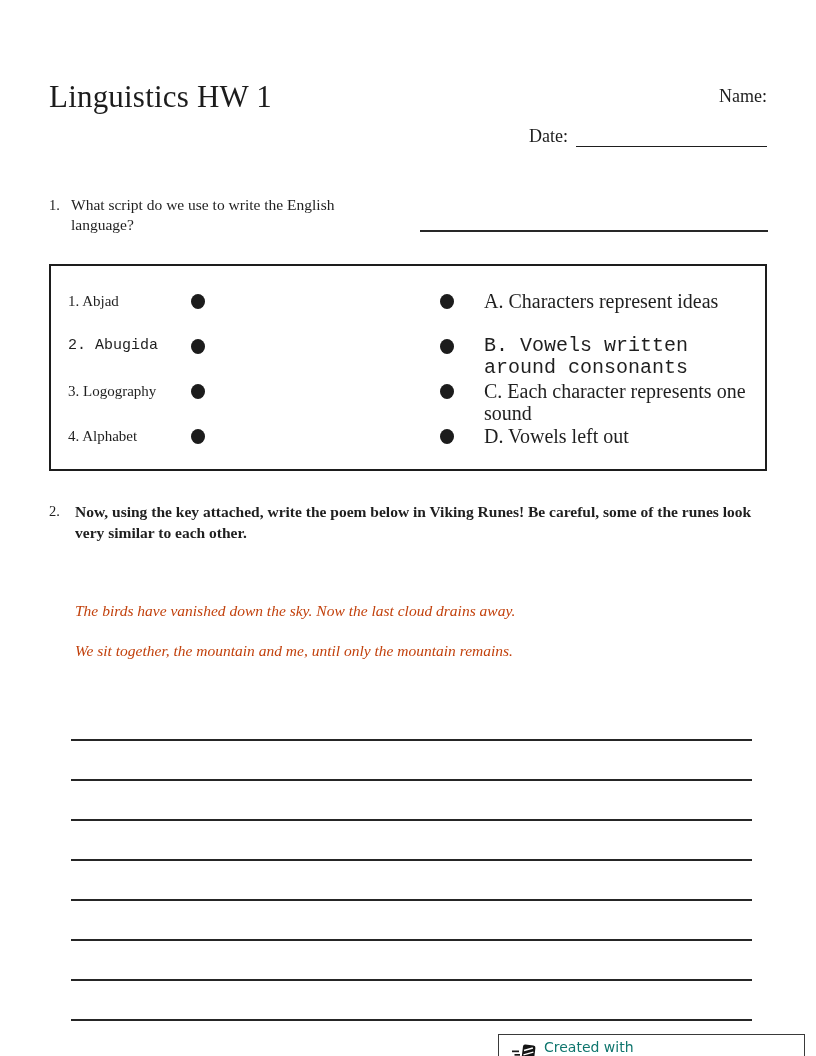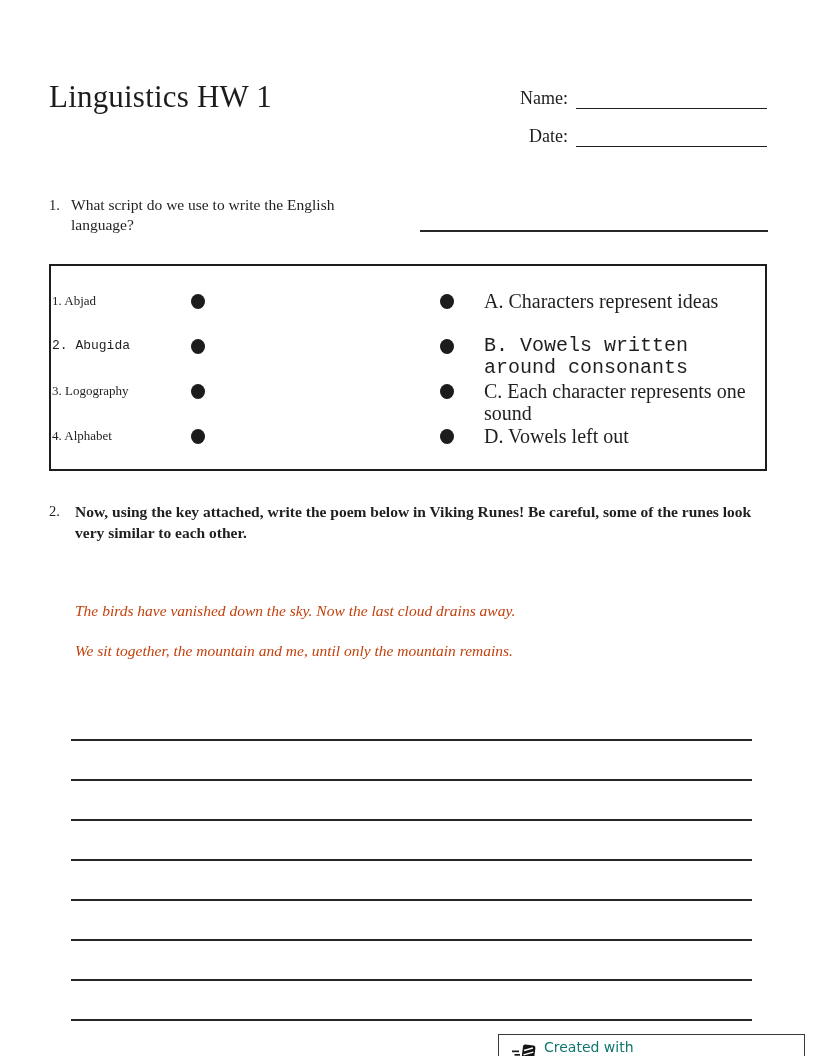--- a/index.html
+++ b/index.html
@@ -39,21 +39,21 @@
     font-size: 18px;
     color: #1d1d1d;
     line-height: 22px;
     margin-left: auto;
   }
   .field-row .field-line {
     flex: 0 0 191px;
     border-bottom: 1.5px solid #1e1e1e;
     height: 20px;
   }
-  .name-row { top: 54px; }
+  .name-row { top: 54px; flex-direction: column; }
   .date-row { top: 92px; }
 
   .question {
     position: absolute;
     font-size: 15.5px;
     line-height: 20px;
   }
   .q-number {
     position: absolute;
     left: 0;
@@ -82,23 +82,23 @@
     background: #ffffff;
   }
   .match-row {
     position: absolute;
     left: 0;
     right: 0;
     height: 22px;
   }
   .match-row .left-label {
     position: absolute;
-    left: 1px;
+    left: 17px;
     top: 0;
-    font-size: 13px;
+    font-size: 15px;
     line-height: 22px;
   }
   .match-row .right-label {
     position: absolute;
     left: 433px;
     top: 0;
     font-size: 20px;
     line-height: 22px;
   }
   .dot {

